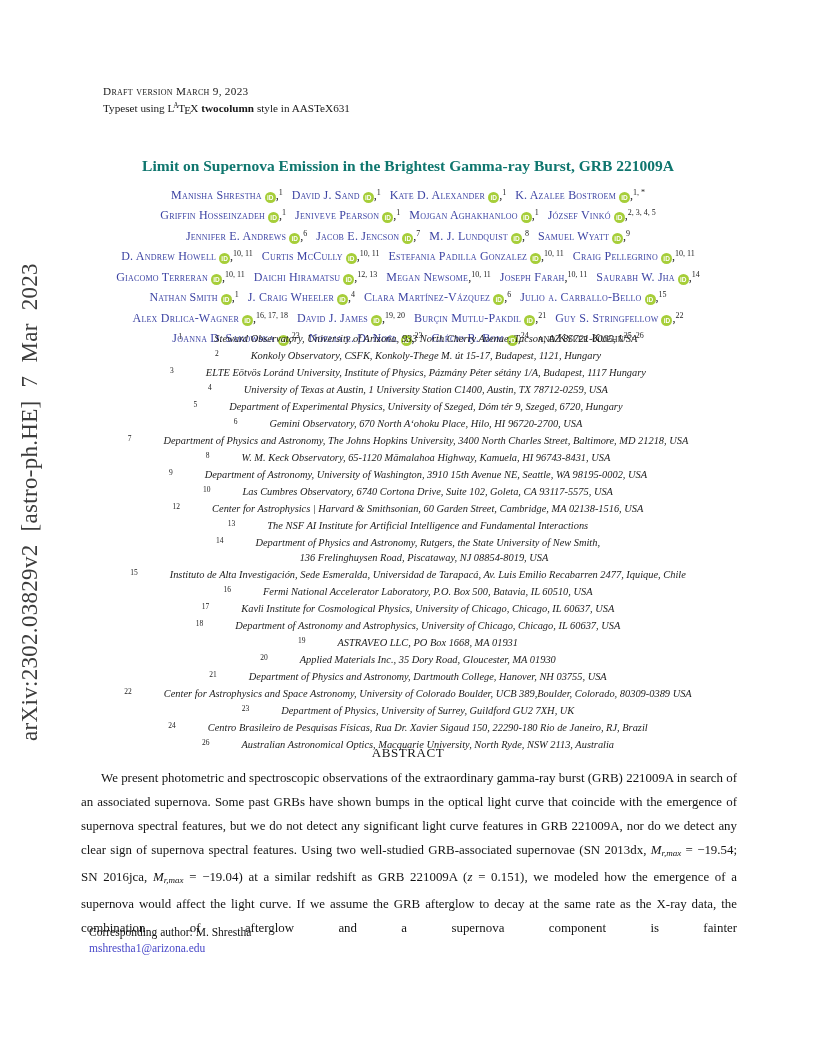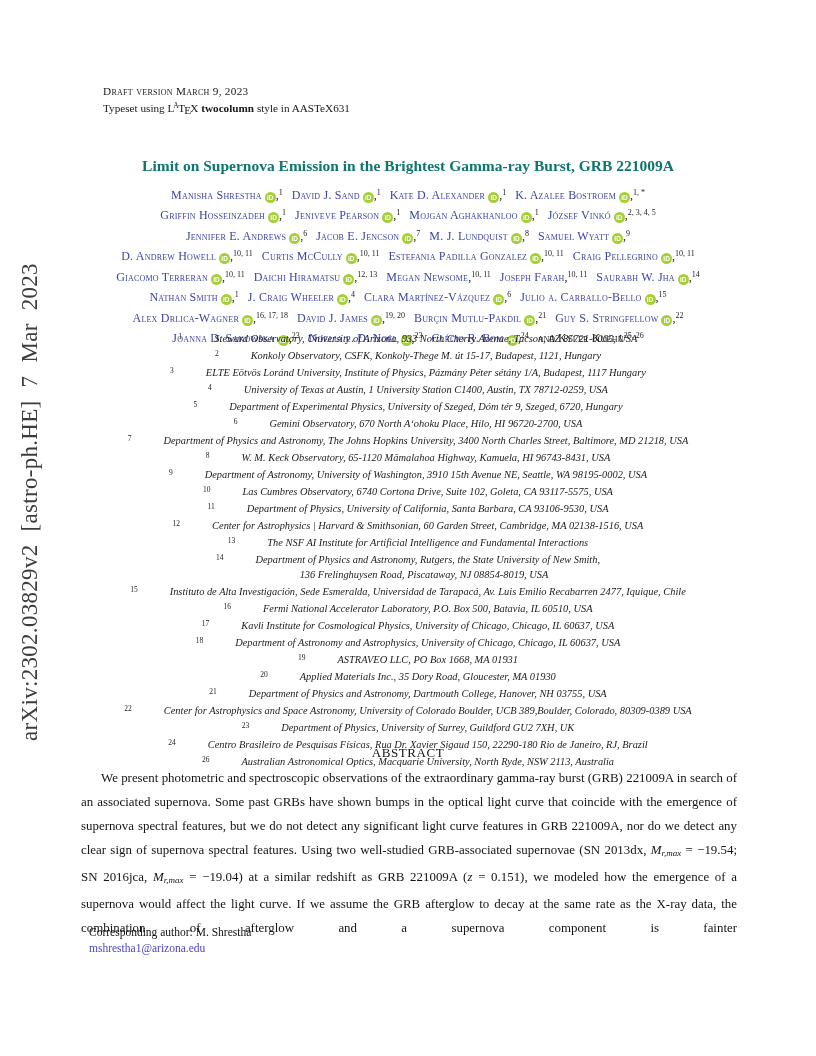--- a/index.html
+++ b/index.html
@@ -81,21 +81,20 @@
       <div><span class="affsup">1</span><span class="affil-text">Steward Observatory, University of Arizona, 933 North Cherry Avenue, Tucson, AZ 85721-0065, USA</span></div>
       <div><span class="affsup">2</span><span class="affil-text">Konkoly Observatory, CSFK, Konkoly-Thege M. út 15-17, Budapest, 1121, Hungary</span></div>
       <div><span class="affsup">3</span><span class="affil-text">ELTE Eötvös Loránd University, Institute of Physics, Pázmány Péter sétány 1/A, Budapest, 1117 Hungary</span></div>
       <div><span class="affsup">4</span><span class="affil-text">University of Texas at Austin, 1 University Station C1400, Austin, TX 78712-0259, USA</span></div>
       <div><span class="affsup">5</span><span class="affil-text">Department of Experimental Physics, University of Szeged, Dóm tér 9, Szeged, 6720, Hungary</span></div>
       <div><span class="affsup">6</span><span class="affil-text">Gemini Observatory, 670 North A‘ohoku Place, Hilo, HI 96720-2700, USA</span></div>
       <div><span class="affsup">7</span><span class="affil-text">Department of Physics and Astronomy, The Johns Hopkins University, 3400 North Charles Street, Baltimore, MD 21218, USA</span></div>
       <div><span class="affsup">8</span><span class="affil-text">W. M. Keck Observatory, 65-1120 Māmalahoa Highway, Kamuela, HI 96743-8431, USA</span></div>
       <div><span class="affsup">9</span><span class="affil-text">Department of Astronomy, University of Washington, 3910 15th Avenue NE, Seattle, WA 98195-0002, USA</span></div>
       <div><span class="affsup">10</span><span class="affil-text">Las Cumbres Observatory, 6740 Cortona Drive, Suite 102, Goleta, CA 93117-5575, USA</span></div>
-      <div><span class="affsup">11</span><span class="affil-text">Department of Physics, University of California, Santa Barbara, CA 93106-9530, USA</span></div>
       <div><span class="affsup">12</span><span class="affil-text">Center for Astrophysics | Harvard &amp; Smithsonian, 60 Garden Street, Cambridge, MA 02138-1516, USA</span></div>
       <div><span class="affsup">13</span><span class="affil-text">The NSF AI Institute for Artificial Intelligence and Fundamental Interactions</span></div>
       <div><span class="affsup">14</span><span class="affil-text">Department of Physics and Astronomy, Rutgers, the State University of New Smith,</span></div>
       <div><span class="affil-text">136 Frelinghuysen Road, Piscataway, NJ 08854-8019, USA</span></div>
       <div><span class="affsup">15</span><span class="affil-text">Instituto de Alta Investigación, Sede Esmeralda, Universidad de Tarapacá, Av. Luis Emilio Recabarren 2477, Iquique, Chile</span></div>
       <div><span class="affsup">16</span><span class="affil-text">Fermi National Accelerator Laboratory, P.O. Box 500, Batavia, IL 60510, USA</span></div>
       <div><span class="affsup">17</span><span class="affil-text">Kavli Institute for Cosmological Physics, University of Chicago, Chicago, IL 60637, USA</span></div>
       <div><span class="affsup">18</span><span class="affil-text">Department of Astronomy and Astrophysics, University of Chicago, Chicago, IL 60637, USA</span></div>
       <div><span class="affsup">19</span><span class="affil-text">ASTRAVEO LLC, PO Box 1668, MA 01931</span></div>
       <div><span class="affsup">20</span><span class="affil-text">Applied Materials Inc., 35 Dory Road, Gloucester, MA 01930</span></div>

